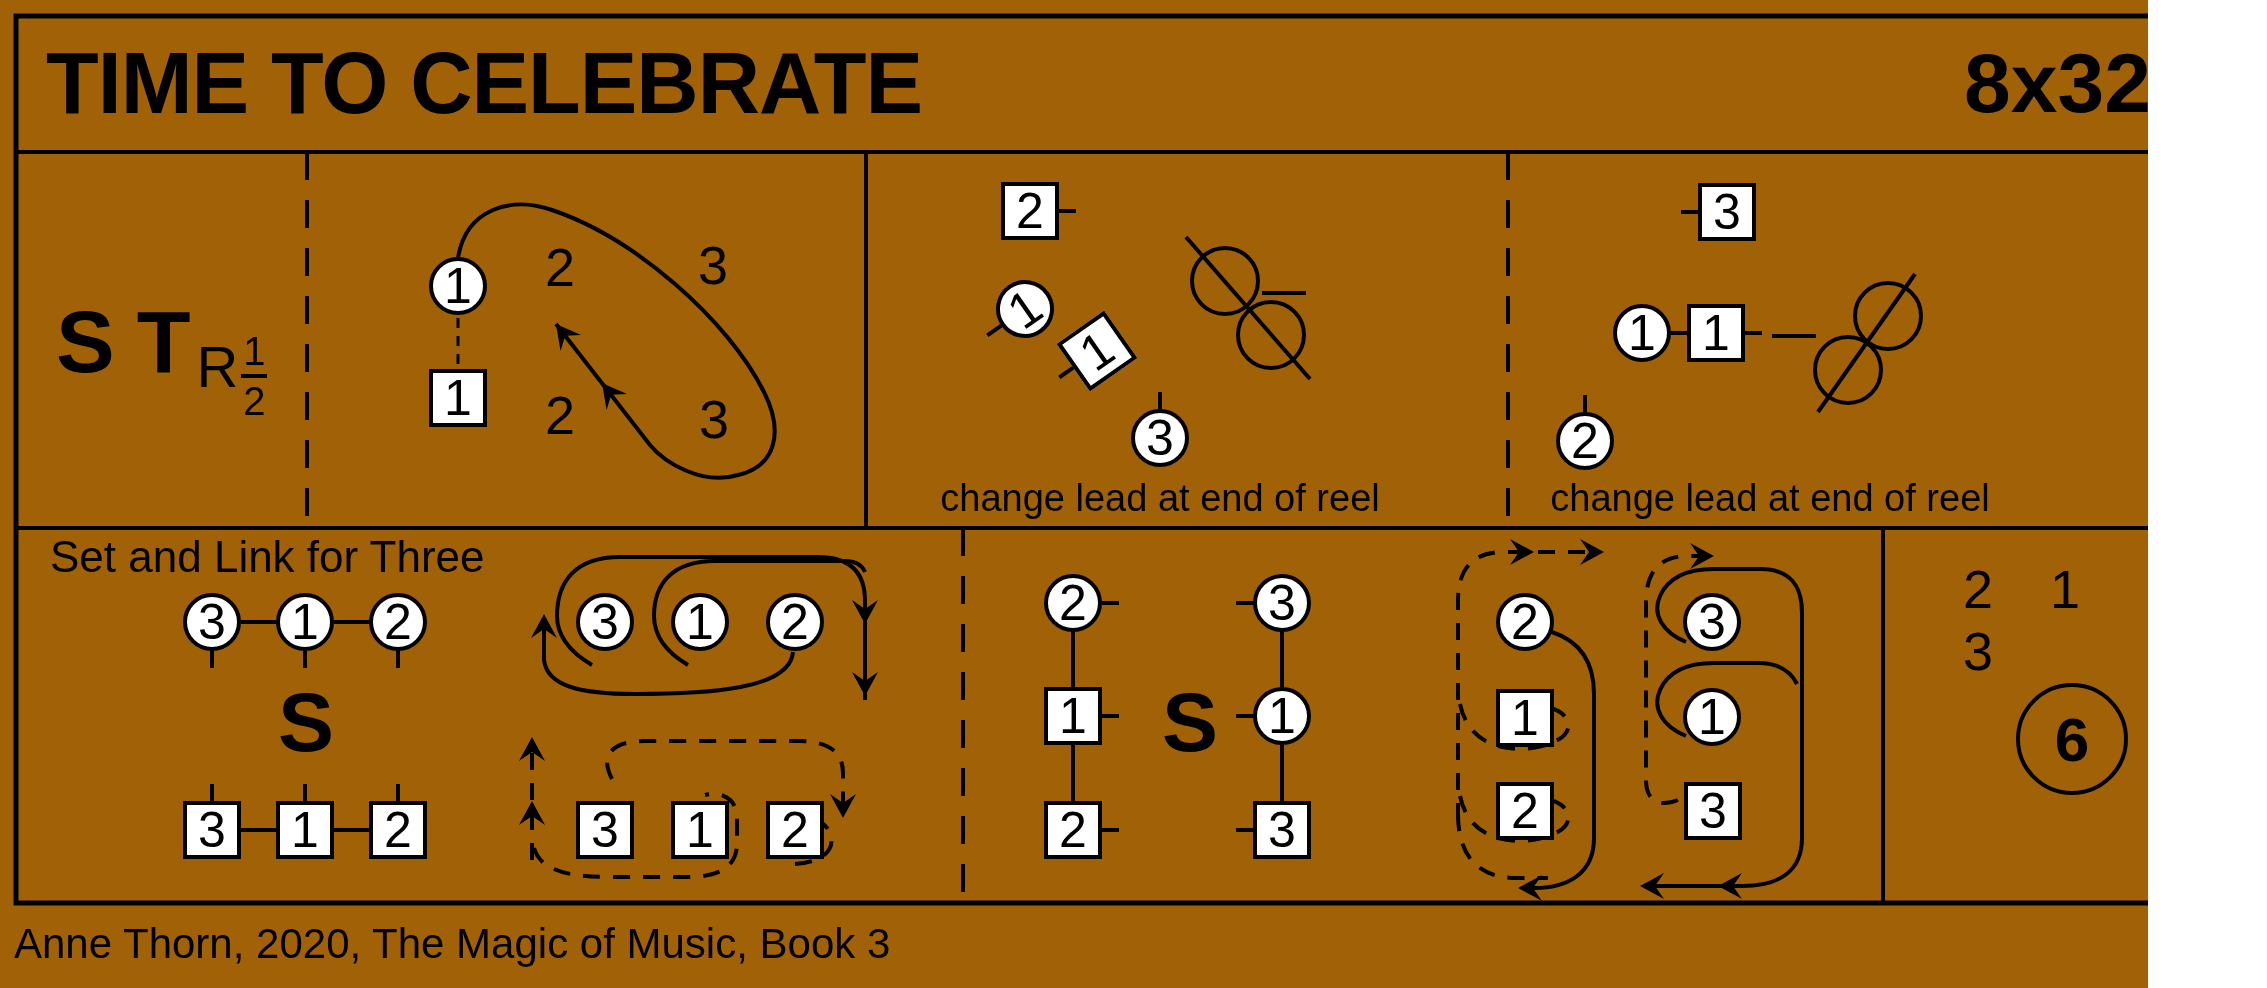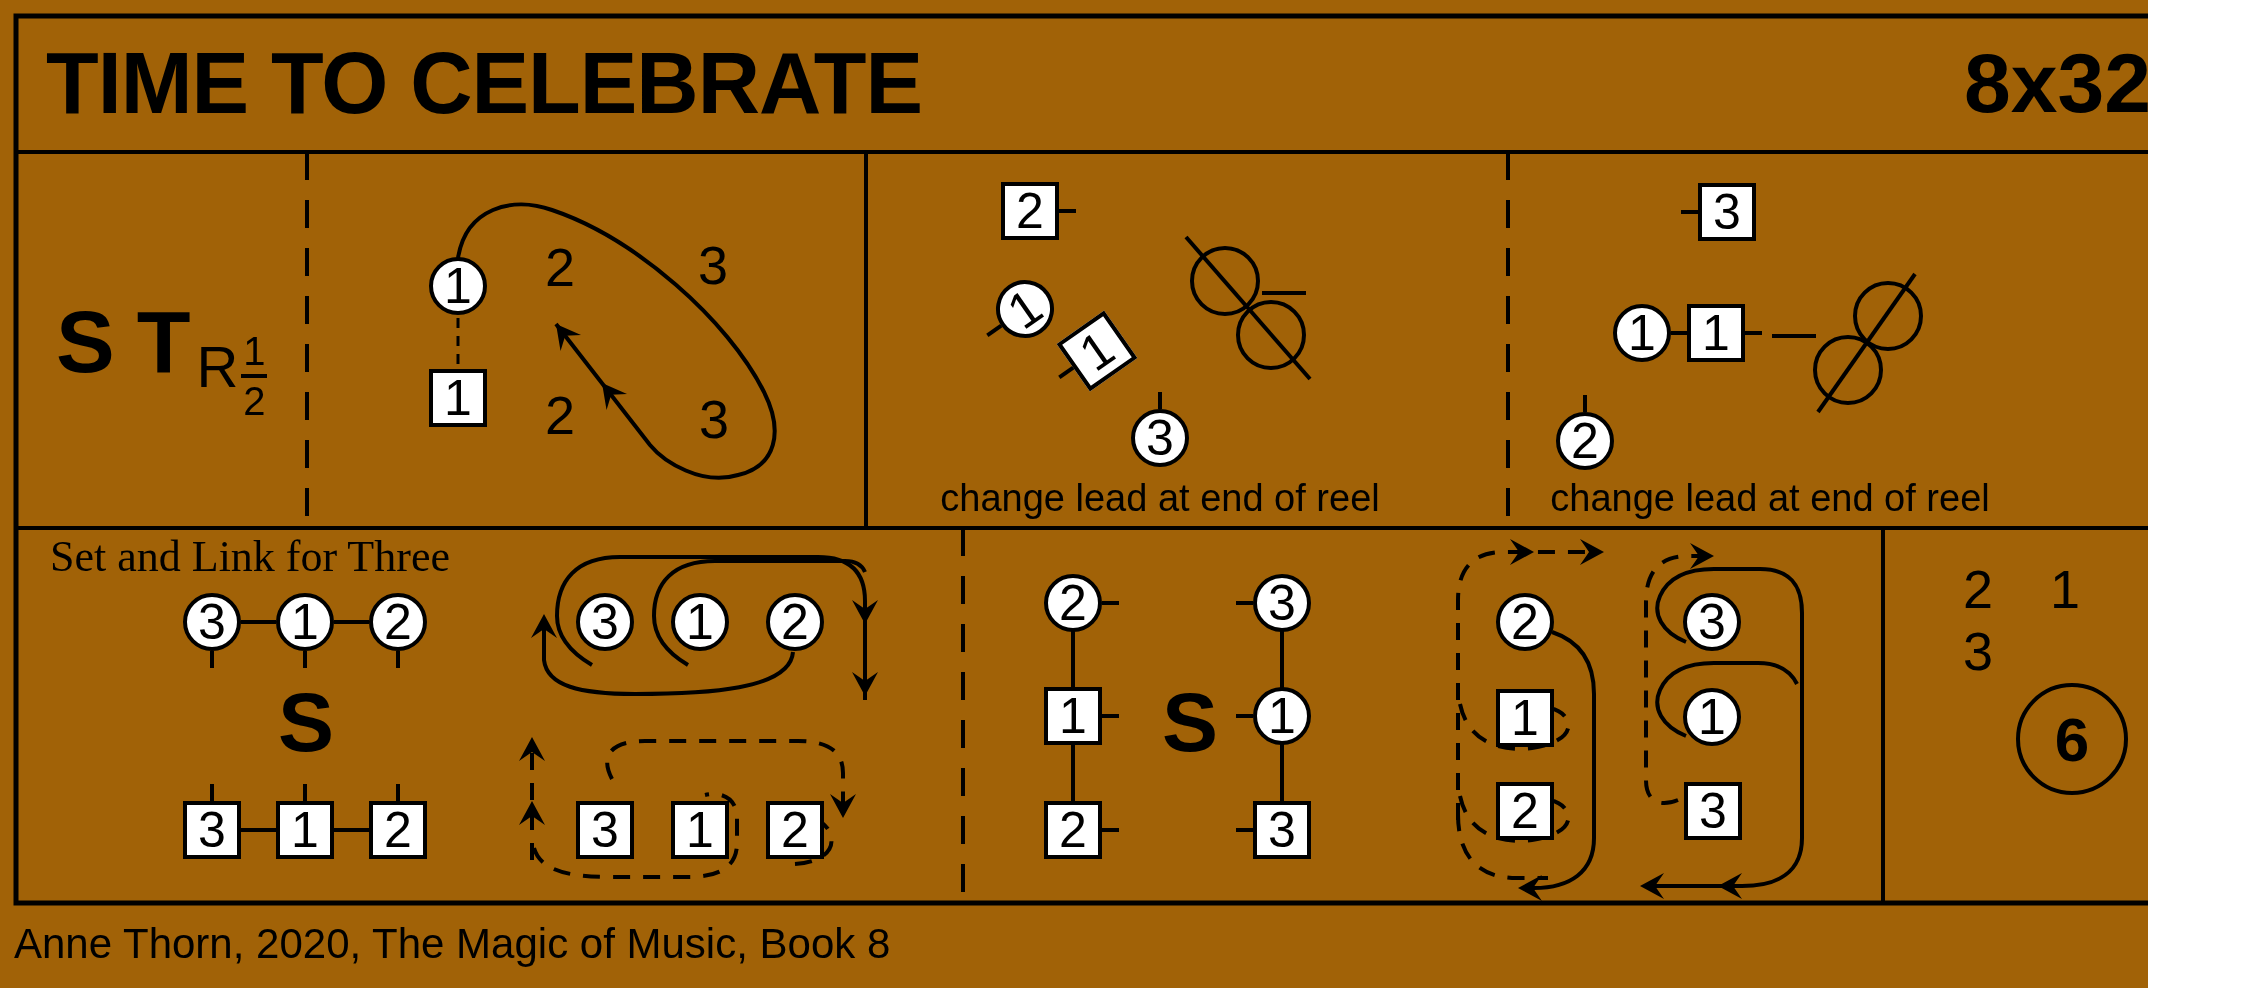--- a/index.html
+++ b/index.html
@@ -31,21 +31,21 @@
   .tick-d { width:4px; height:17px; bottom:-21px; left:50%; margin-left:-2px; }
   .rot { transform:rotate(-35deg); }
 
   .freenum { position:absolute; z-index:2; width:64px; text-align:center; font-size:54px; line-height:1; }
   .hbar { position:absolute; z-index:2; background:#000; height:4px; }
   .vbar { position:absolute; z-index:2; background:#000; width:4px; }
 
   .bigS { position:absolute; z-index:2; width:110px; text-align:center;
           font-size:84px; font-weight:bold; line-height:1; }
   .caption { position:absolute; z-index:2; text-align:center; font-size:38px; line-height:1.1; }
-  .heading { position:absolute; z-index:2; font-size:44px; line-height:1.1;font-family:Liberation Serif, serif; }
+  .heading { position:absolute; z-index:2; font-size:44px; line-height:1.1; }
   .footer  { position:absolute; z-index:2; top:920px; font-size:42px; }
 
   .stblock { position:absolute; z-index:2; left:56px; top:298px; display:flex; align-items:flex-start; }
   .stmain  { font-size:88px; font-weight:bold; line-height:1; letter-spacing:4px; }
   .stsub   { font-size:58px; line-height:1; margin-top:40px; margin-left:2px; }
   .stfrac  { display:flex; flex-direction:column; align-items:center; margin-top:32px; margin-left:3px;
              font-size:40px; line-height:1.05; }
   .stfrac .bar { width:26px; border-top:4px solid #000; margin:2px 0; }
 
   .order { position:absolute; z-index:2; font-size:54px; letter-spacing:10px; word-spacing:22px; }
@@ -300,15 +300,15 @@
   </div>
   <div class="tok square" style="left:1684px; top:782px;">
     <span>3</span>
   </div>
 
   <div class="order" style="left:1963px; top:558px;">2 1 3</div>
   <div class="bigcircle" style="left:2016px; top:683px;">
     <span>6</span>
   </div>
 
-  <div class="footer" style="left:14px;">Anne Thorn, 2020, The Magic of Music, Book 8</div>
+  <div class="footer" style="left:14px;">Anne Thorn, 2020, The Magic of Music, Book 3</div>
 
 </div>
 
 </body></html>

